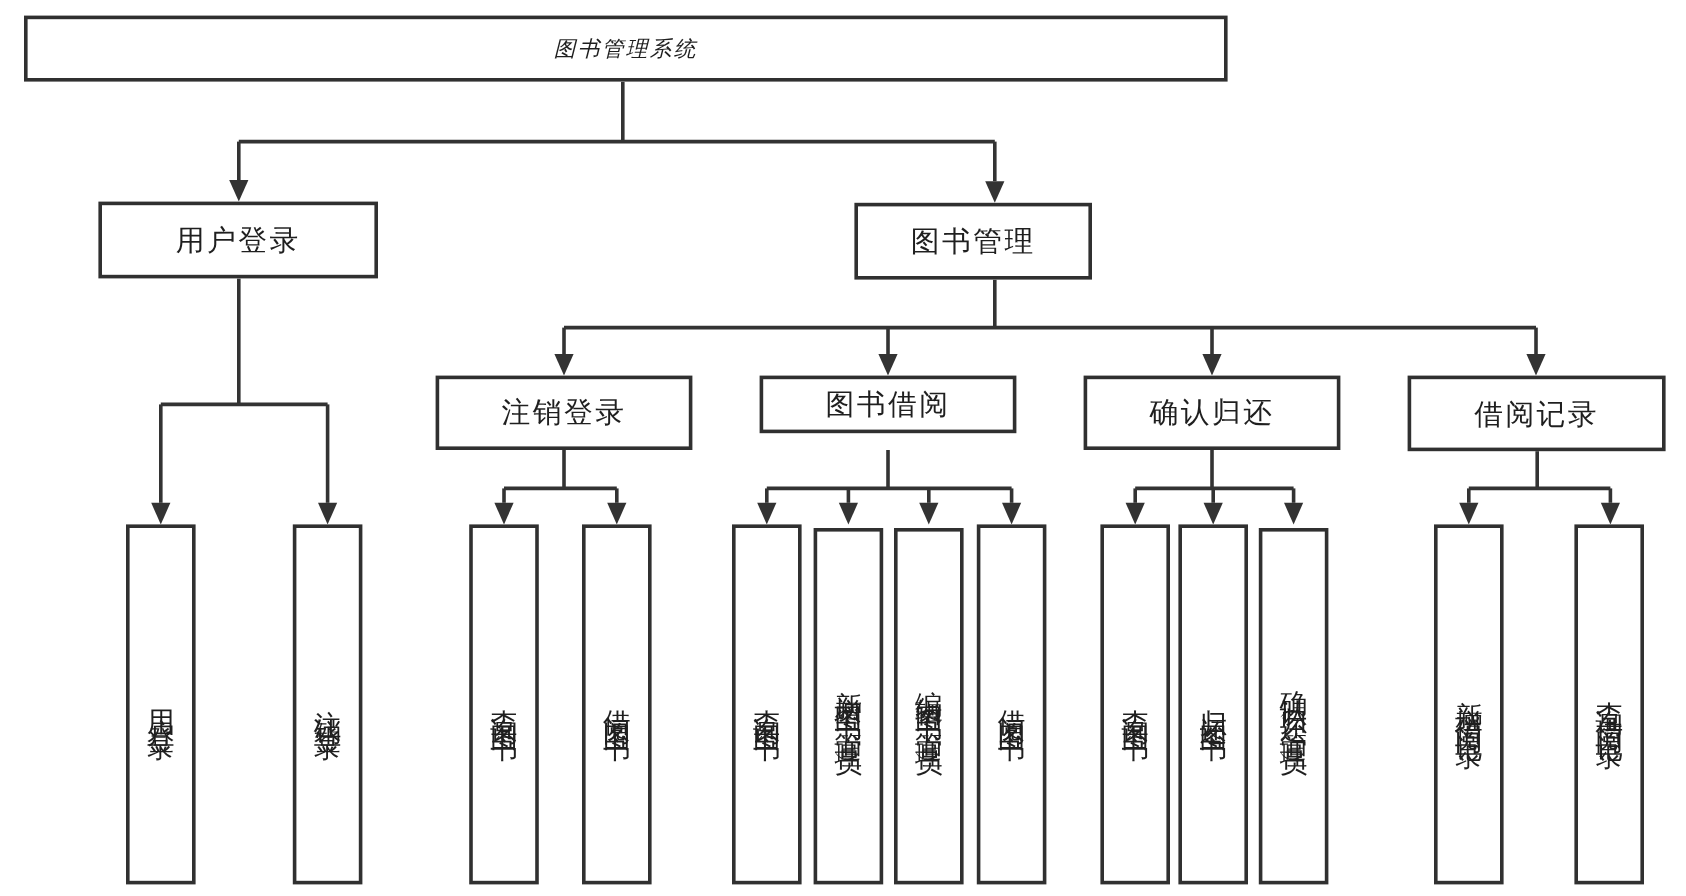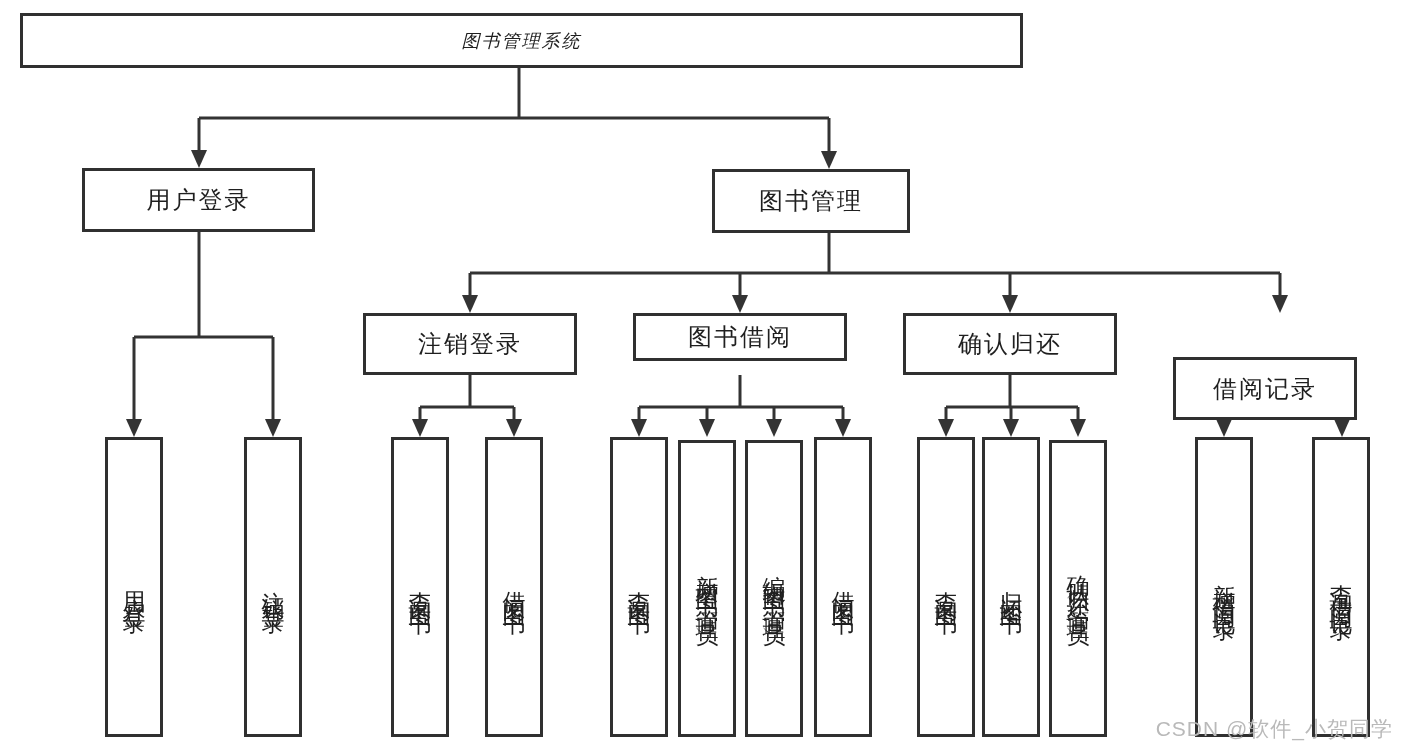--- a/index.html
+++ b/index.html
@@ -144,21 +144,21 @@
 
   <div class="node hbox" style="left:363px; top:313px; width:214px; height:62px;">
     <span>注销登录</span>
   </div>
   <div class="node hbox" style="left:633px; top:313px; width:214px; height:48px;">
     <span>图书借阅</span>
   </div>
   <div class="node hbox" style="left:903px; top:313px; width:214px; height:62px;">
     <span>确认归还</span>
   </div>
-  <div class="node hbox" style="left:1173px; top:313px; width:184px; height:63px;margin-top:44px;">
+  <div class="node hbox" style="left:1173px; top:313px; width:215px; height:63px;">
     <span>借阅记录</span>
   </div>
 
   <div class="node vbox" style="left:105px; top:437px; width:58px; height:300px;">
     <span>用户登录</span>
   </div>
   <div class="node vbox" style="left:244px; top:437px; width:58px; height:300px;">
     <span>注销登录</span>
   </div>
 
@@ -192,15 +192,14 @@
     <span>确认归还（管理员）</span>
   </div>
 
   <div class="node vbox" style="left:1195px; top:437px; width:58px; height:300px;">
     <span>新增借阅记录</span>
   </div>
   <div class="node vbox" style="left:1312px; top:437px; width:58px; height:300px;">
     <span>查询借阅记录</span>
   </div>
 
-  <div class="watermark">CSDN @软件_小贺同学</div>
 
 </div>
 
 </body></html>

